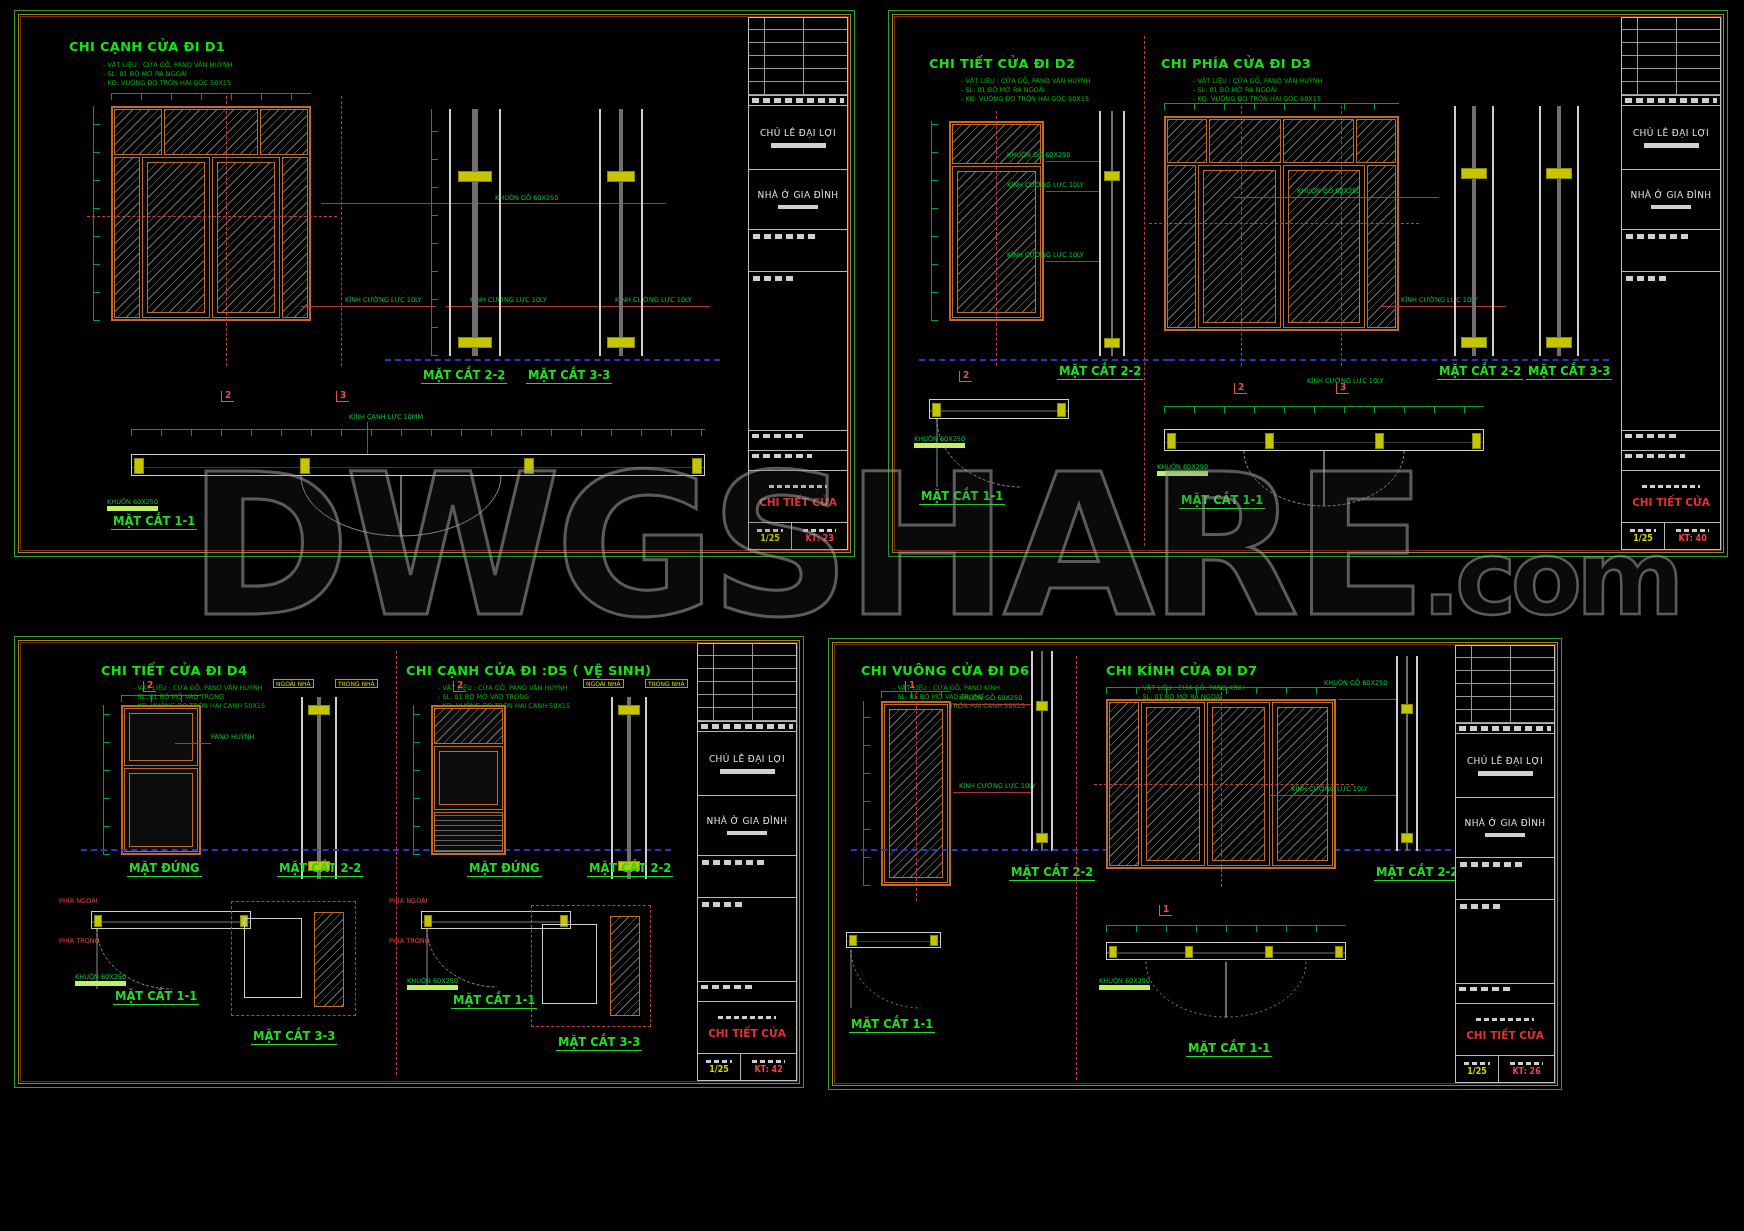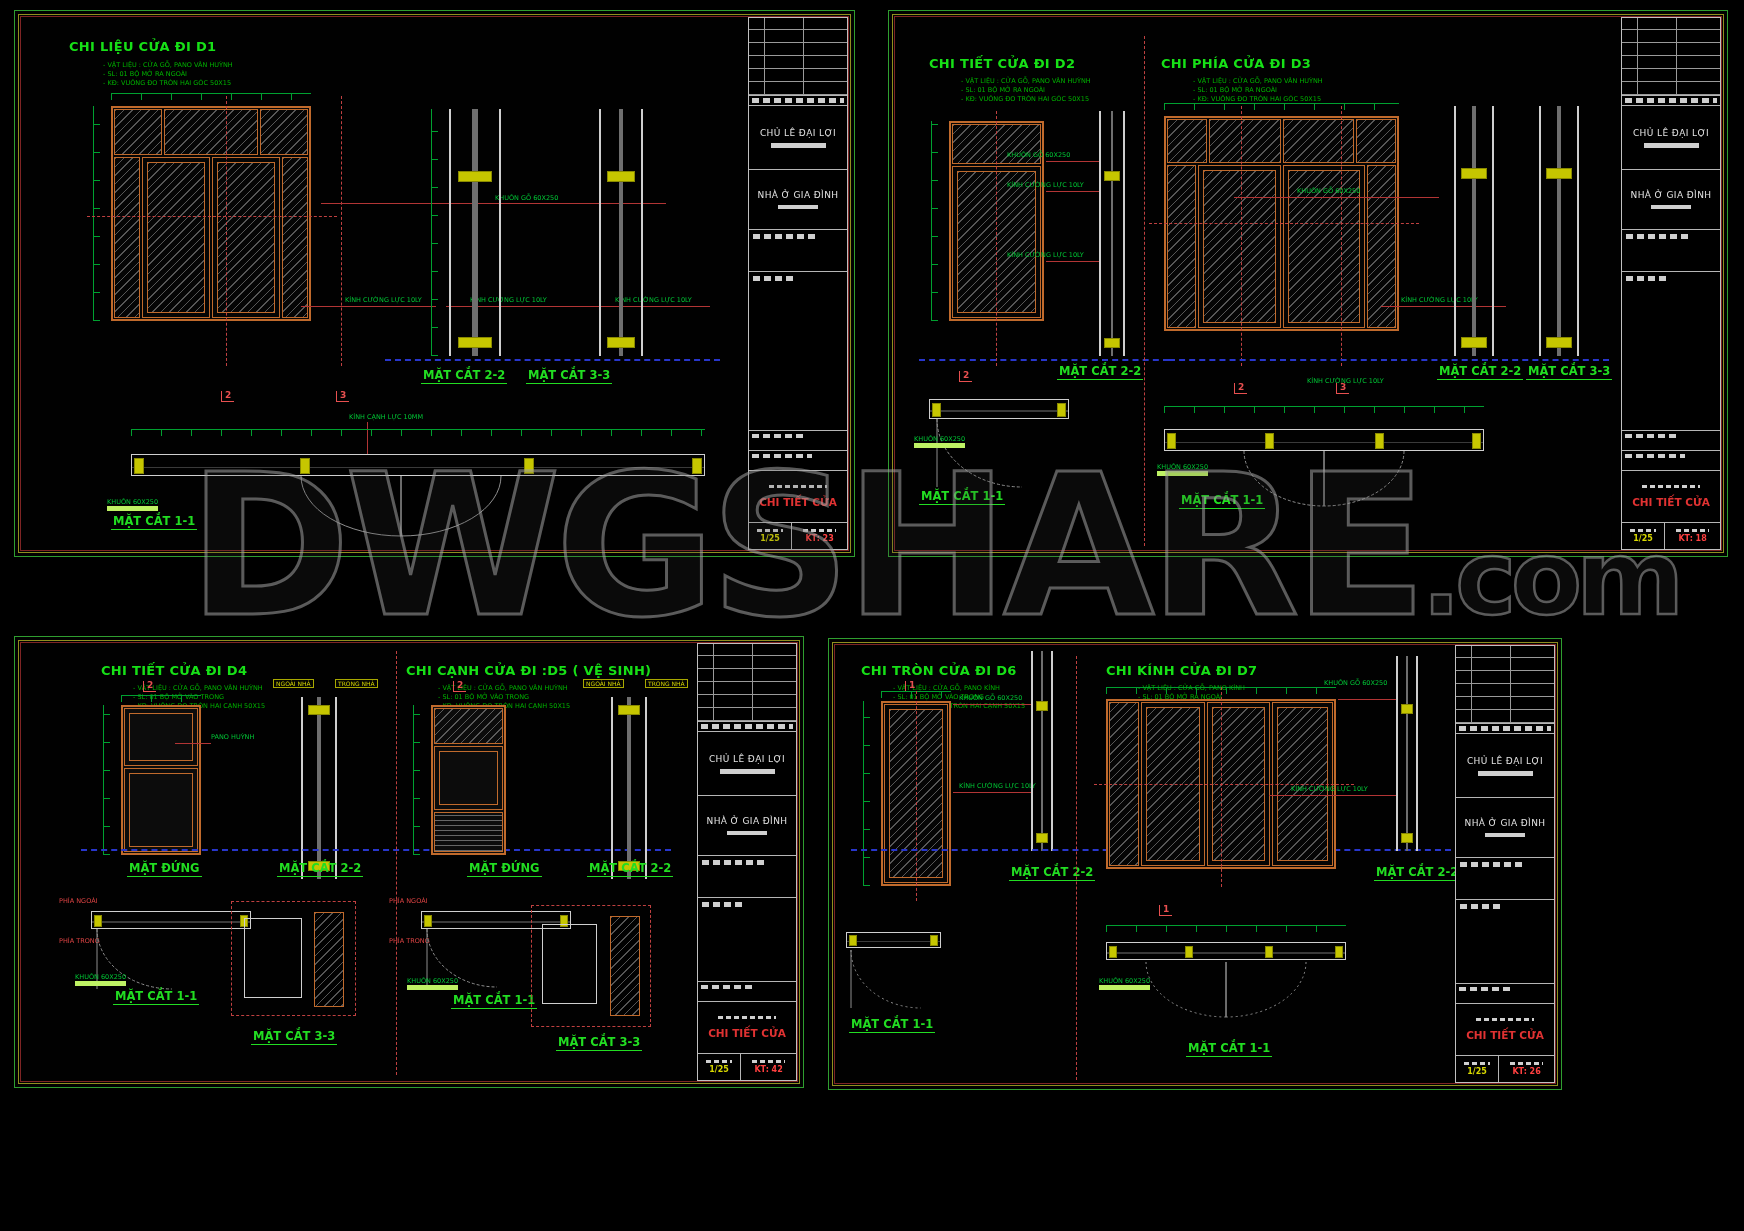--- a/index.html
+++ b/index.html
@@ -79,21 +79,21 @@
       color:rgba(55,55,55,.18);-webkit-text-stroke:3px rgba(162,162,162,.55);}
   .wm .sfx{font-size:104px;-webkit-text-stroke:2.5px rgba(162,162,162,.55);}
 </style>
 </head>
 <body>
 
 <div class="sheet" style="left:14px;top:10px;width:841px;height:547px;">
   <div class="frame-y"></div>
   <div class="frame-r"></div>
 
-  <span class="abs dtitle" style="left:54px;top:28px;">CHI LIỆU CỬA ĐI D1</span>
+  <span class="abs dtitle" style="left:54px;top:28px;">CHI CẠNH CỬA ĐI D1</span>
   <div class="abs dnotes" style="left:88px;top:50px;">
     <div>- VẬT LIỆU : CỬA GỖ, PANO VÂN HUỲNH</div>
     <div>- SL: 01 BỘ MỞ RA NGOÀI</div>
     <div>- KĐ: VUÔNG ĐO TRÒN HAI GÓC 50X15</div>
   </div>
 
   <div class="abs ticksh" style="left:96px;top:82px;width:200px;"></div>
   <div class="abs ticksv" style="left:78px;top:95px;height:215px;"></div>
   <div class="abs elev" style="left:96px;top:95px;width:200px;height:215px;">
     <div class="erow" style="height:48px;">
@@ -354,21 +354,21 @@
       <div class="minidash"></div>
       <span>CHI TIẾT CỬA</span>
     </div>
     <div class="tb-scale">
       <div class="cellL">
           <div class="minidash"></div>
           <span class="scl">1/25</span>
         </div>
       <div class="cellR">
           <div class="minidash"></div>
-          <span class="num">KT: 18</span>
+          <span class="num">KT: 40</span>
         </div>
     </div>
   </div>
 </div>
 
 <div class="sheet" style="left:14px;top:636px;width:790px;height:452px;">
   <div class="frame-y"></div>
   <div class="frame-r"></div>
 
   <span class="abs dtitle" style="left:86px;top:26px;">CHI TIẾT CỬA ĐI D4</span>
@@ -508,21 +508,21 @@
           <span class="num">KT: 42</span>
         </div>
     </div>
   </div>
 </div>
 
 <div class="sheet" style="left:828px;top:638px;width:734px;height:452px;">
   <div class="frame-y"></div>
   <div class="frame-r"></div>
 
-  <span class="abs dtitle" style="left:32px;top:24px;">CHI TRÒN CỬA ĐI D6</span>
+  <span class="abs dtitle" style="left:32px;top:24px;">CHI VUÔNG CỬA ĐI D6</span>
   <div class="abs dnotes" style="left:64px;top:45px;">
     <div>- VẬT LIỆU : CỬA GỖ, PANO KÍNH</div>
     <div>- SL: 01 BỘ MỞ VÀO TRONG</div>
     <div>- KĐ: VUÔNG ĐO TRÒN HAI CẠNH 50X15</div>
   </div>
   <span class="abs cut" style="left:76px;top:42px;">1</span>
 
   <div class="abs ticksv" style="left:34px;top:62px;height:185px;"></div>
   <div class="abs ticksh" style="left:52px;top:52px;width:70px;"></div>
   <div class="abs elev" style="left:52px;top:62px;width:70px;height:185px;">

